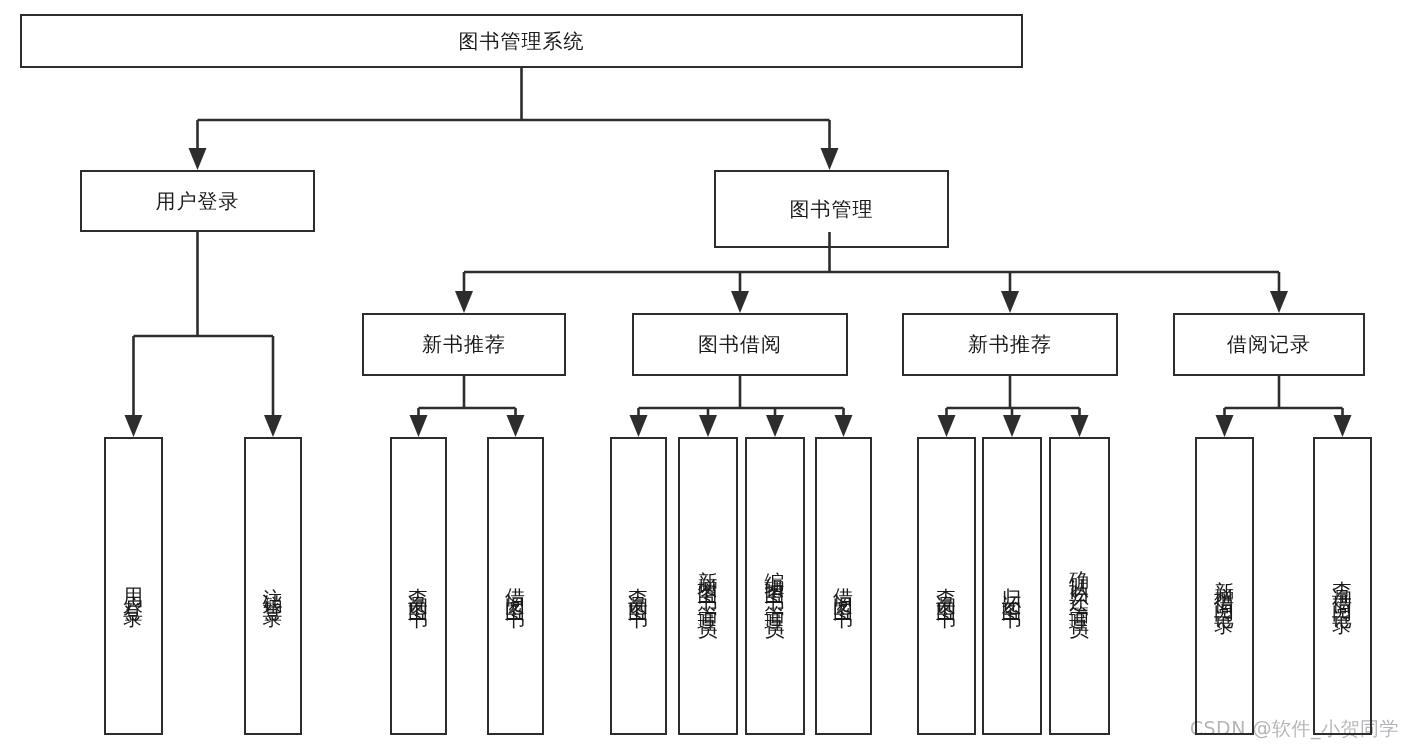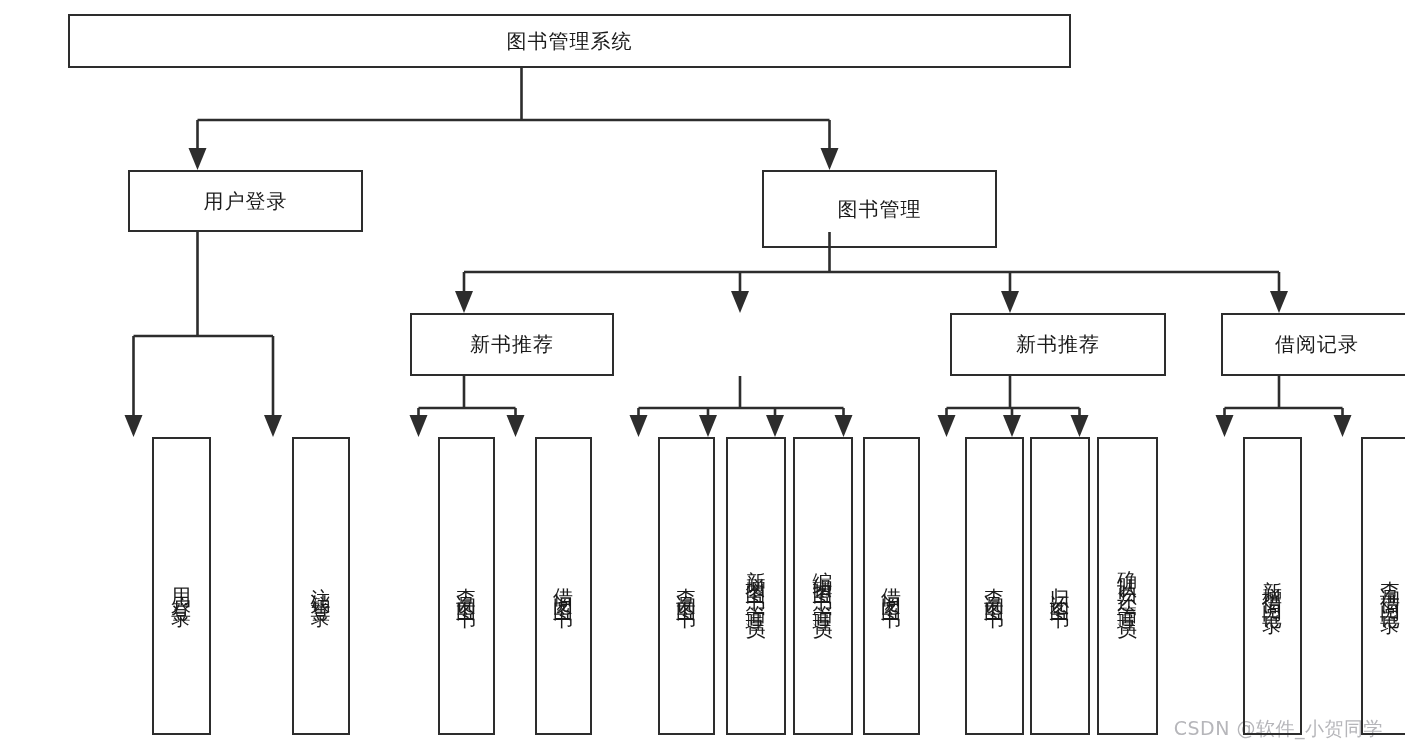--- a/index.html
+++ b/index.html
@@ -28,34 +28,33 @@
   .box {
     position: absolute;
     box-sizing: border-box;
     border: 2.5px solid var(--line, #2d2d2d);
     background: transparent;
     display: flex;
     align-items: center;
     justify-content: center;
     color: var(--ink, #1a1a1a);
     z-index: 3;
-    margin-left: 48px;
   }
   .h { font-size: 20px; letter-spacing: 1px; white-space: nowrap; }
   .v {
     writing-mode: vertical-rl;
     text-orientation: mixed;
     font-size: 20px;
     letter-spacing: 7px;
     line-height: 1;
     white-space: nowrap;
   }
   .watermark {
     position: absolute;
-    right: 22px;
+    right: 6px;
     bottom: 5px;
     z-index: 1;
     font-size: 19px;
     color: var(--wm, #b6b6ba);
     letter-spacing: 0.5px;
     white-space: nowrap;
     margin-top: 40px;
   }
 </style>
 </head>
@@ -114,20 +113,21 @@
       <polygon class="ar" points="1333.5,415 1351.5,415 1342.5,437"></polygon>
     </g>
   </svg>
 
   <div class="box h" style="left:20px;top:14px;width:1003px;height:54px">图书管理系统</div>
 
   <div class="box h" style="left:80px;top:170px;width:235px;height:62px">用户登录</div>
   <div class="box h" style="left:714px;top:170px;width:235px;height:78px">图书管理</div>
 
   <div class="box h" style="left:362px;top:313px;width:204px;height:63px">新书推荐</div>
+  <div class="box h" style="left:632px;top:313px;width:216px;height:63px">图书借阅</div>
   <div class="box h" style="left:902px;top:313px;width:216px;height:63px">新书推荐</div>
   <div class="box h" style="left:1173px;top:313px;width:192px;height:63px">借阅记录</div>
 
   <div class="box v" style="left:104px;top:437px;width:59px;height:298px">用户登录</div>
   <div class="box v" style="left:244px;top:437px;width:58px;height:298px">注销登录</div>
 
   <div class="box v" style="left:390px;top:437px;width:57px;height:298px">查询图书</div>
   <div class="box v" style="left:487px;top:437px;width:57px;height:298px">借阅图书</div>
 
   <div class="box v" style="left:610px;top:437px;width:57px;height:298px">查询图书</div>

